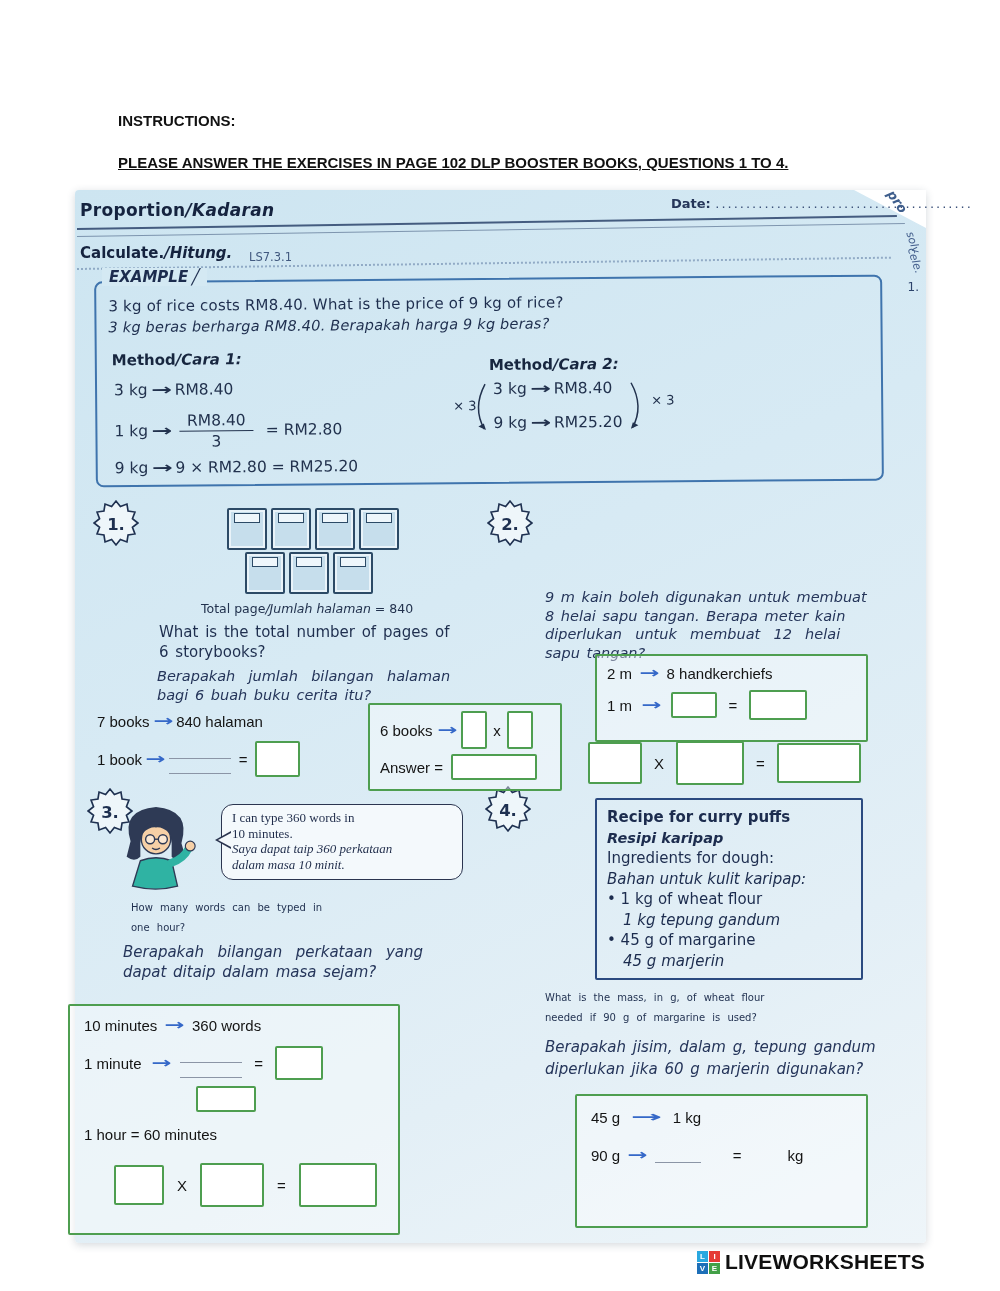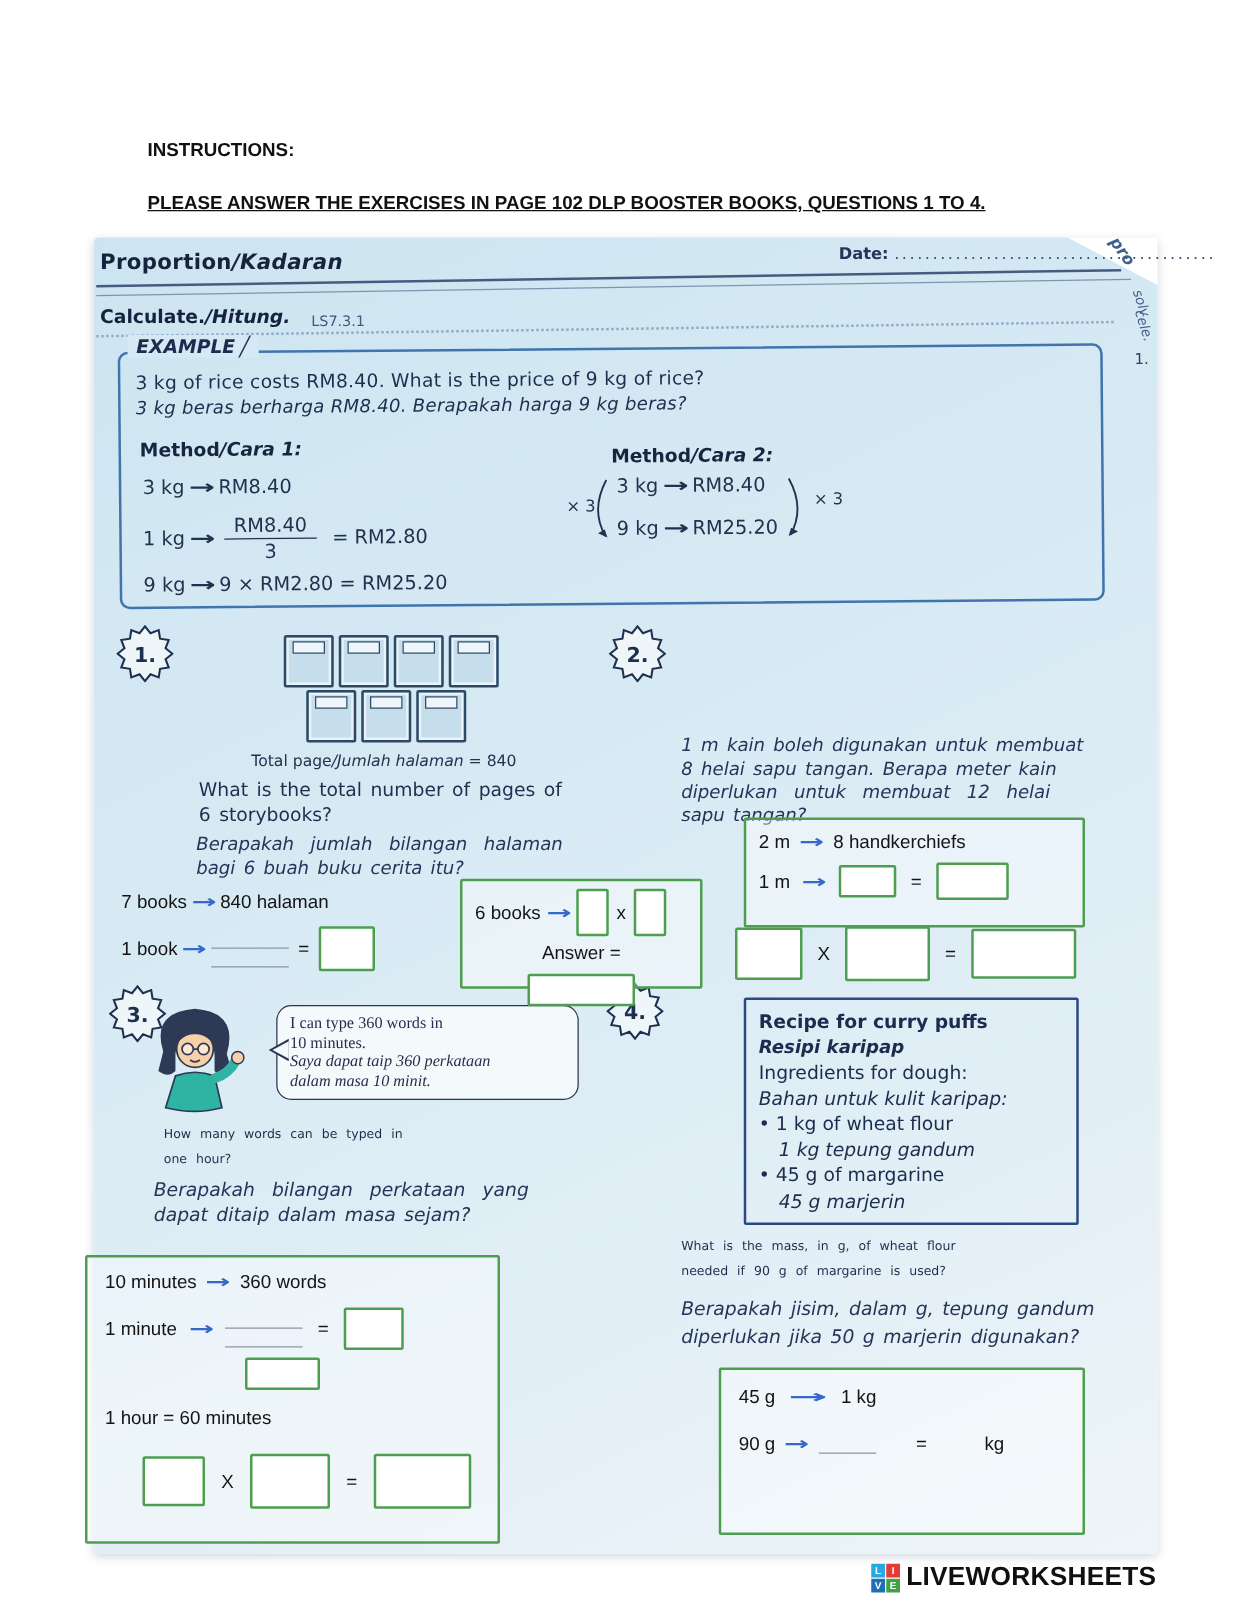--- a/index.html
+++ b/index.html
@@ -236,21 +236,21 @@
       <div class="q-ms">bagi 6 buah buku cerita itu?</div>
     </div>
 
     <div class="abs badge" style="left:412px;top:310px;">
       <svg viewBox="0 0 42 42" width="46" height="46">
           <polygon points="41,21 36,25 38.3,31 32,32 31,38.3 25,36 21,41 17,36 11,38.3 10,32 3.7,31 6,25 1,21 6,17 3.7,11 10,10 11,3.7 17,6 21,1 25,6 31,3.7 32,10 38.3,11 36,17" fill="#eef6fa" stroke="#1e3050" stroke-width="1.5"></polygon>
           <text x="21" y="27">2.</text>
         </svg>
     </div>
     <div class="abs qtext" style="left:470px;top:398px;">
-      <div class="q-ms">1 m kain boleh digunakan untuk membuat</div>
+      <div class="q-ms">9 m kain boleh digunakan untuk membuat</div>
       <div class="q-ms">8 helai sapu tangan. Berapa meter kain</div>
       <div class="q-ms">diperlukan  untuk  membuat  12  helai</div>
       <div class="q-ms">sapu tangan?</div>
     </div>
 
     <div class="abs badge" style="left:12px;top:598px;">
       <svg viewBox="0 0 42 42" width="46" height="46">
           <polygon points="41,21 36,25 38.3,31 32,32 31,38.3 25,36 21,41 17,36 11,38.3 10,32 3.7,31 6,25 1,21 6,17 3.7,11 10,10 11,3.7 17,6 21,1 25,6 31,3.7 32,10 38.3,11 36,17" fill="#eef6fa" stroke="#1e3050" stroke-width="1.5"></polygon>
           <text x="21" y="27">3.</text>
         </svg>
@@ -299,21 +299,21 @@
       <div class="it ind">1 kg tepung gandum</div>
       <div>• 45 g of margarine</div>
       <div class="it ind">45 g marjerin</div>
     </div>
     <div class="abs qtext" style="left:470px;top:798px;">
       <div class="q-en big">What is the mass, in g, of wheat flour</div>
       <div class="q-en big">needed if 90 g of margarine is used?</div>
     </div>
     <div class="abs qtext" style="left:470px;top:846px;">
       <div class="q-ms big" style="line-height:22px;">Berapakah jisim, dalam g, tepung gandum</div>
-      <div class="q-ms big" style="line-height:22px;">diperlukan jika 50 g marjerin digunakan?</div>
+      <div class="q-ms big" style="line-height:22px;">diperlukan jika 60 g marjerin digunakan?</div>
     </div>
   </div>
 
   <div class="ov" style="left:97px;top:712px;">
     <span>7 books</span>
     <span class="arr">→</span>
     <span>840 halaman</span>
   </div>
   <div class="ov" style="left:97px;top:736px;height:46px;">
     <span>1 book</span>
@@ -327,21 +327,21 @@
   </div>
 
   <div class="obox" style="left:368px;top:703px;width:194px;height:88px;padding:6px 10px;">
     <div class="orow" style="gap:6px;">
       <span>6 books</span>
       <span class="arr" style="margin:0 2px;">→</span>
       <span class="ibox" style="width:26px;height:38px;"></span>
       <span>x</span>
       <span class="ibox" style="width:26px;height:38px;"></span>
     </div>
-    <div class="orow" style="gap:8px;margin-top:5px;flex-direction:column;">
+    <div class="orow" style="gap:8px;margin-top:5px;">
       <span>Answer =</span>
       <span class="ibox" style="width:86px;height:26px;"></span>
     </div>
   </div>
 
   <div class="obox" style="left:595px;top:654px;width:273px;height:88px;padding:8px 10px;">
     <div class="orow" style="gap:4px;">
       <span>2 m</span>
       <span class="arr">→</span>
       <span>8 handkerchiefs</span>

